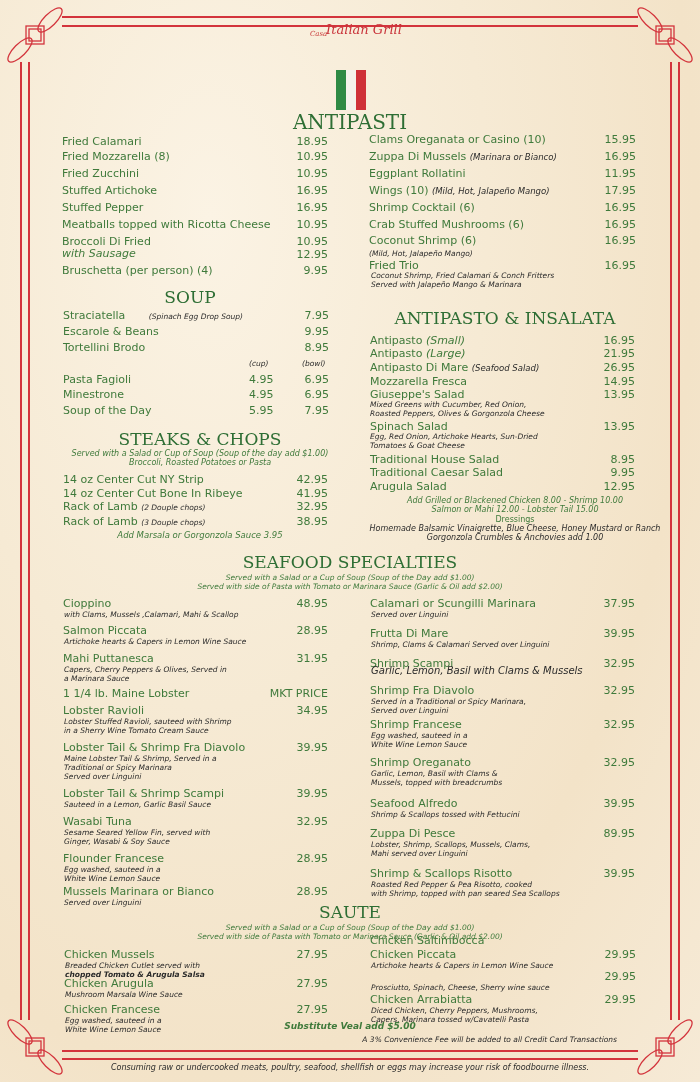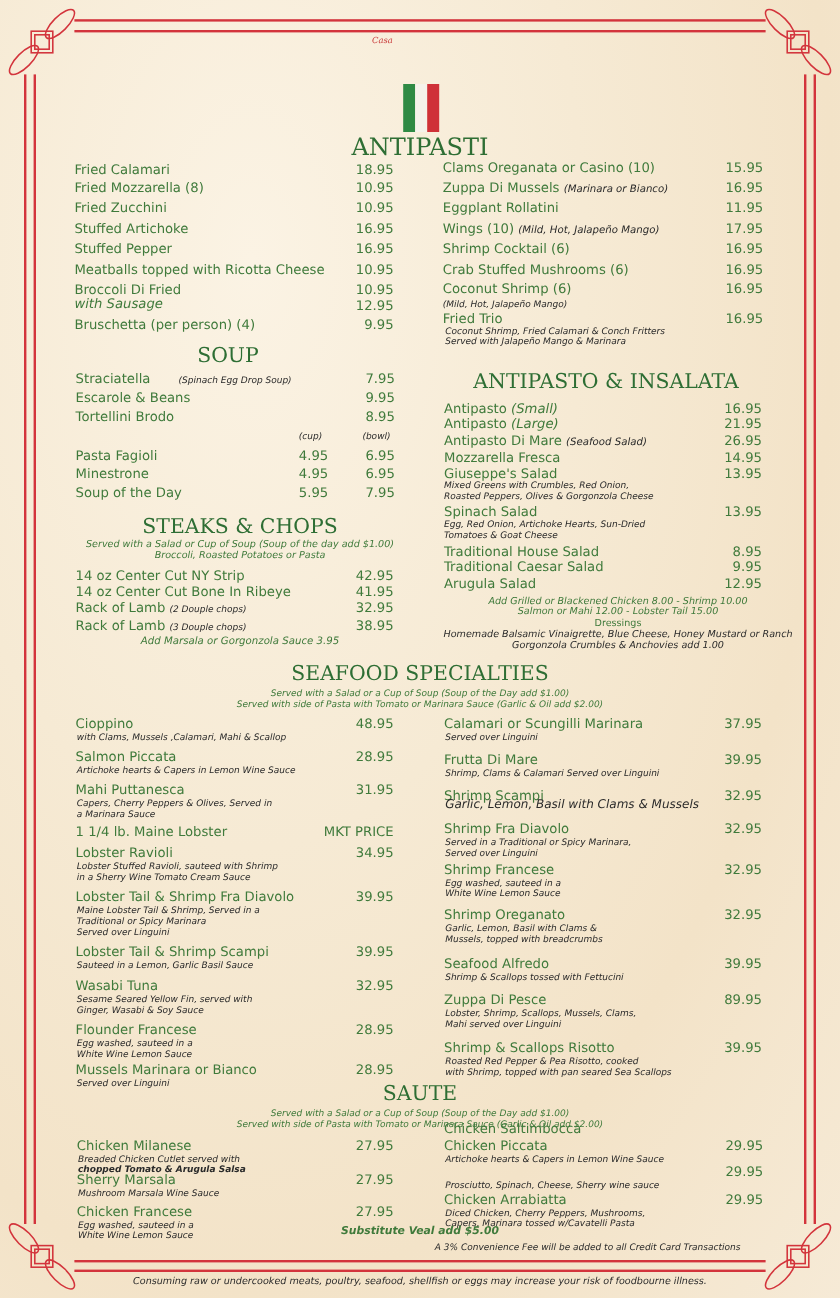--- a/index.html
+++ b/index.html
@@ -80,20 +80,21 @@
     <ellipse cx="48" cy="18" rx="16" ry="6" transform="rotate(-45 48 18)"></ellipse>
     <ellipse cx="18" cy="48" rx="16" ry="6" transform="rotate(-45 18 48)"></ellipse>
     <rect x="24" y="24" width="18" height="18"></rect>
     <rect x="27" y="27" width="12" height="12"></rect>
   </g>
     </svg>
 </div>
 
 <div class="logo">
   <span class="logo-casa">Casa</span>
+  <div class="logo-sub">Italian Grill</div>
 </div>
 <div class="flag">
     <div class="g"></div>
     <div class="w"></div>
     <div class="r"></div>
   </div>
 
 <div class="heading" style="left:250px;width:200px;top:110px;font-size:20px;">ANTIPASTI</div>
 
 <div id="ant-left"></div>
@@ -172,21 +173,21 @@
 <div class="row" style="left:370px;top:334px;"><span>Antipasto</span> <span class="inlg">(Small)</span></div>
 <div class="price" style="right:65px;top:334px;">16.95</div>
 <div class="row" style="left:370px;top:347px;"><span>Antipasto</span> <span class="inlg">(Large)</span></div>
 <div class="price" style="right:65px;top:347px;">21.95</div>
 <div class="row" style="left:370px;top:361px;"><span>Antipasto Di Mare</span> <span class="inl">(Seafood Salad)</span></div>
 <div class="price" style="right:65px;top:361px;">26.95</div>
 <div class="row" style="left:370px;top:375px;">Mozzarella Fresca</div>
 <div class="price" style="right:65px;top:375px;">14.95</div>
 <div class="row" style="left:370px;top:388px;">Giuseppe's Salad</div>
 <div class="price" style="right:65px;top:388px;">13.95</div>
-<div class="desc" style="left:370px;top:400px;font-size:7.5px;line-height:9px;">Mixed Greens with Crumbles, Red Onion,</div>
+<div class="desc" style="left:370px;top:400px;font-size:7.5px;line-height:9px;">Mixed Greens with Cucumber, Red Onion,</div>
 <div class="desc" style="left:370px;top:409px;font-size:7.5px;line-height:9px;">Roasted Peppers, Olives &amp; Gorgonzola Cheese</div>
 <div class="row" style="left:370px;top:420px;">Spinach Salad</div>
 <div class="price" style="right:65px;top:420px;">13.95</div>
 <div class="desc" style="left:370px;top:432px;font-size:7.5px;line-height:9px;">Egg, Red Onion, Artichoke Hearts, Sun-Dried</div>
 <div class="desc" style="left:370px;top:441px;font-size:7.5px;line-height:9px;">Tomatoes &amp; Goat Cheese</div>
 <div class="row" style="left:370px;top:453px;">Traditional House Salad</div>
 <div class="price" style="right:65px;top:453px;">8.95</div>
 <div class="row" style="left:370px;top:466px;">Traditional Caesar Salad</div>
 <div class="price" style="right:65px;top:466px;">9.95</div>
 <div class="row" style="left:370px;top:480px;">Arugula Salad</div>
@@ -270,25 +271,25 @@
     <div class="row" style="left: 370px; top: 867px;">Shrimp &amp; Scallops Risotto</div>
     <div class="price" style="right: 65px; top: 867px;">39.95</div>
     <div class="desc" style="left: 371px; top: 880px; font-size: 7.5px; line-height: 9px;">Roasted Red Pepper &amp; Pea Risotto, cooked</div>
     <div class="desc" style="left: 371px; top: 889px; font-size: 7.5px; line-height: 9px;">with Shrimp, topped with pan seared Sea Scallops</div>
   </div>
 
 <div class="heading" style="left:300px;width:100px;top:902px;font-size:17px;">SAUTE</div>
 <div class="note" style="left:100px;width:500px;top:923px;font-size:7.5px;line-height:9px;">Served with a Salad or a Cup of Soup (Soup of the Day add $1.00)</div>
 <div class="note" style="left:100px;width:500px;top:932px;font-size:7.5px;line-height:9px;">Served with side of Pasta with Tomato or Marinara Sauce (Garlic &amp; Oil add $2.00)</div>
 <div id="saute-left">
-    <div class="row" style="left: 64px; top: 948px;">Chicken Milanese</div>
+    <div class="row" style="left: 64px; top: 948px;">Chicken Mussels</div>
     <div class="price" style="right: 372px; top: 948px;">27.95</div>
     <div class="desc" style="left: 65px; top: 961px; font-size: 7.5px; line-height: 9px;">Breaded Chicken Cutlet served with</div>
     <div class="desc" style="left: 65px; top: 970px; font-size: 7.5px; line-height: 9px; font-weight: bold;">chopped Tomato &amp; Arugula Salsa</div>
-    <div class="row" style="left: 64px; top: 977px;">Sherry Marsala</div>
+    <div class="row" style="left: 64px; top: 977px;">Chicken Arugula</div>
     <div class="price" style="right: 372px; top: 977px;">27.95</div>
     <div class="desc" style="left: 65px; top: 990px; font-size: 7.5px; line-height: 9px;">Mushroom Marsala Wine Sauce</div>
     <div class="row" style="left: 64px; top: 1003px;">Chicken Francese</div>
     <div class="price" style="right: 372px; top: 1003px;">27.95</div>
     <div class="desc" style="left: 65px; top: 1016px; font-size: 7.5px; line-height: 9px;">Egg washed, sauteed in a</div>
     <div class="desc" style="left: 65px; top: 1025px; font-size: 7.5px; line-height: 9px;">White Wine Lemon Sauce</div>
   </div>
 <div id="saute-right">
     <div class="row" style="left: 370px; top: 948px;">Chicken Piccata</div>
     <div class="price" style="right: 64px; top: 948px;">29.95</div>

